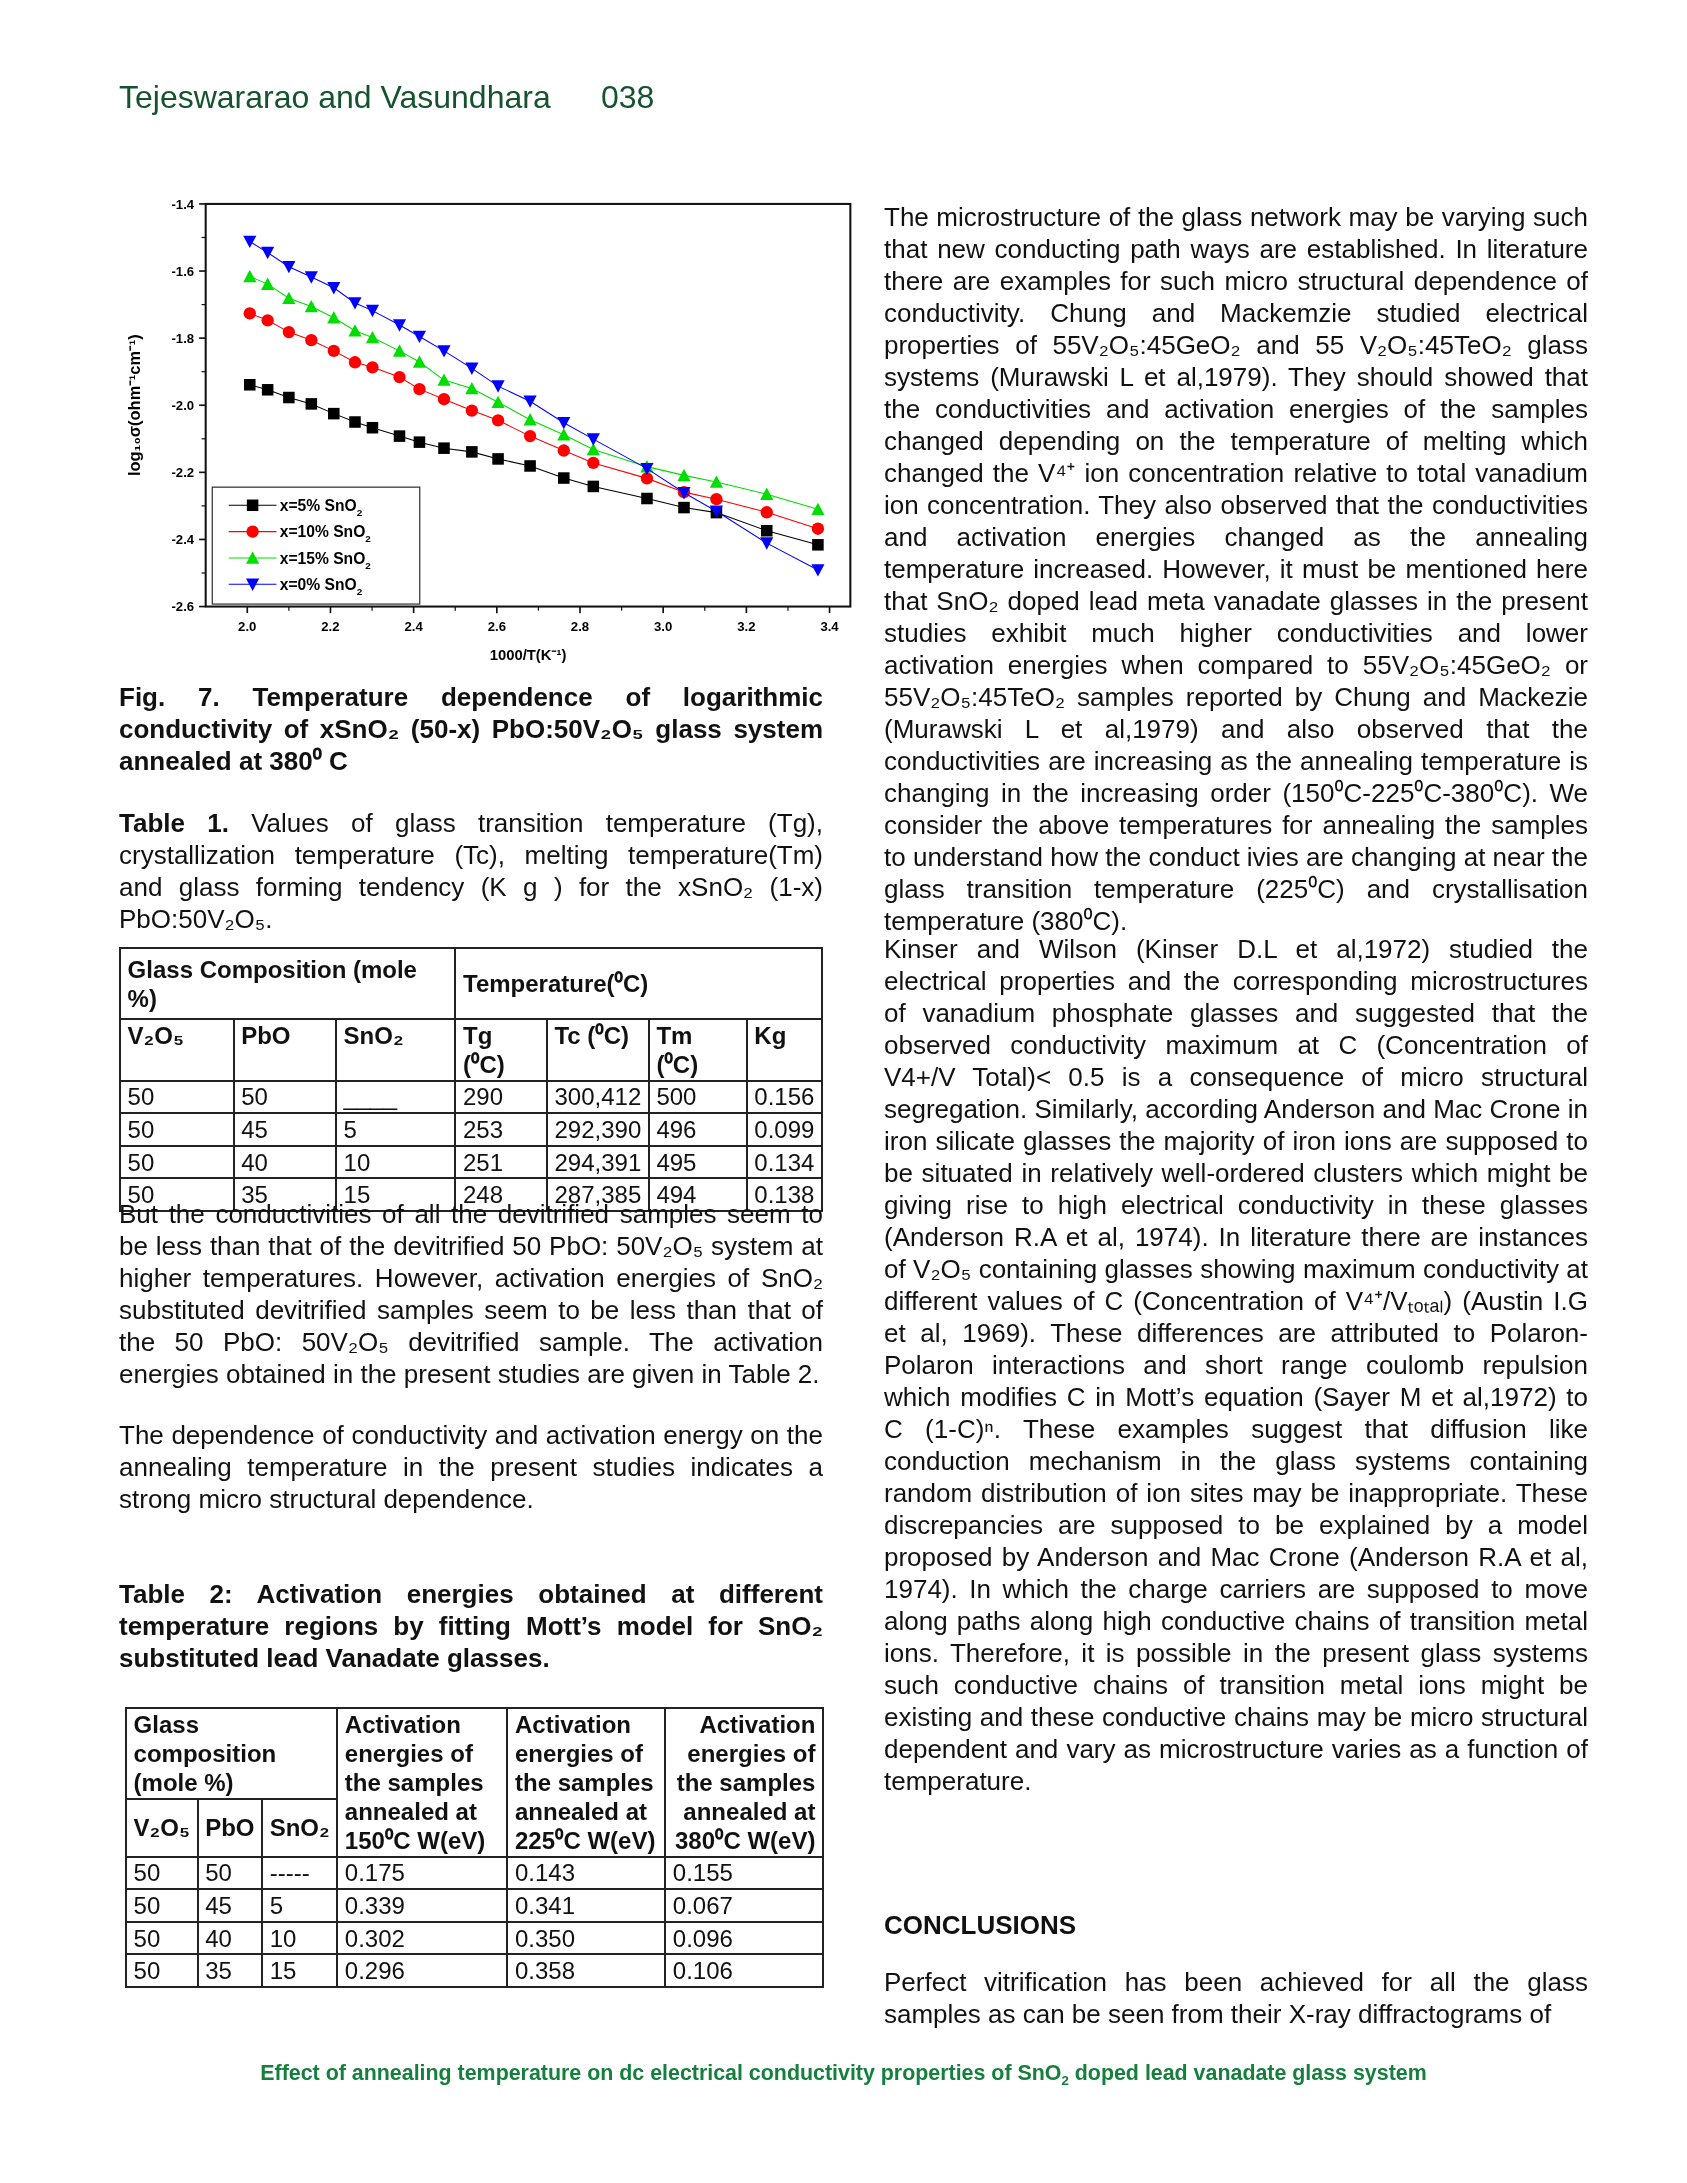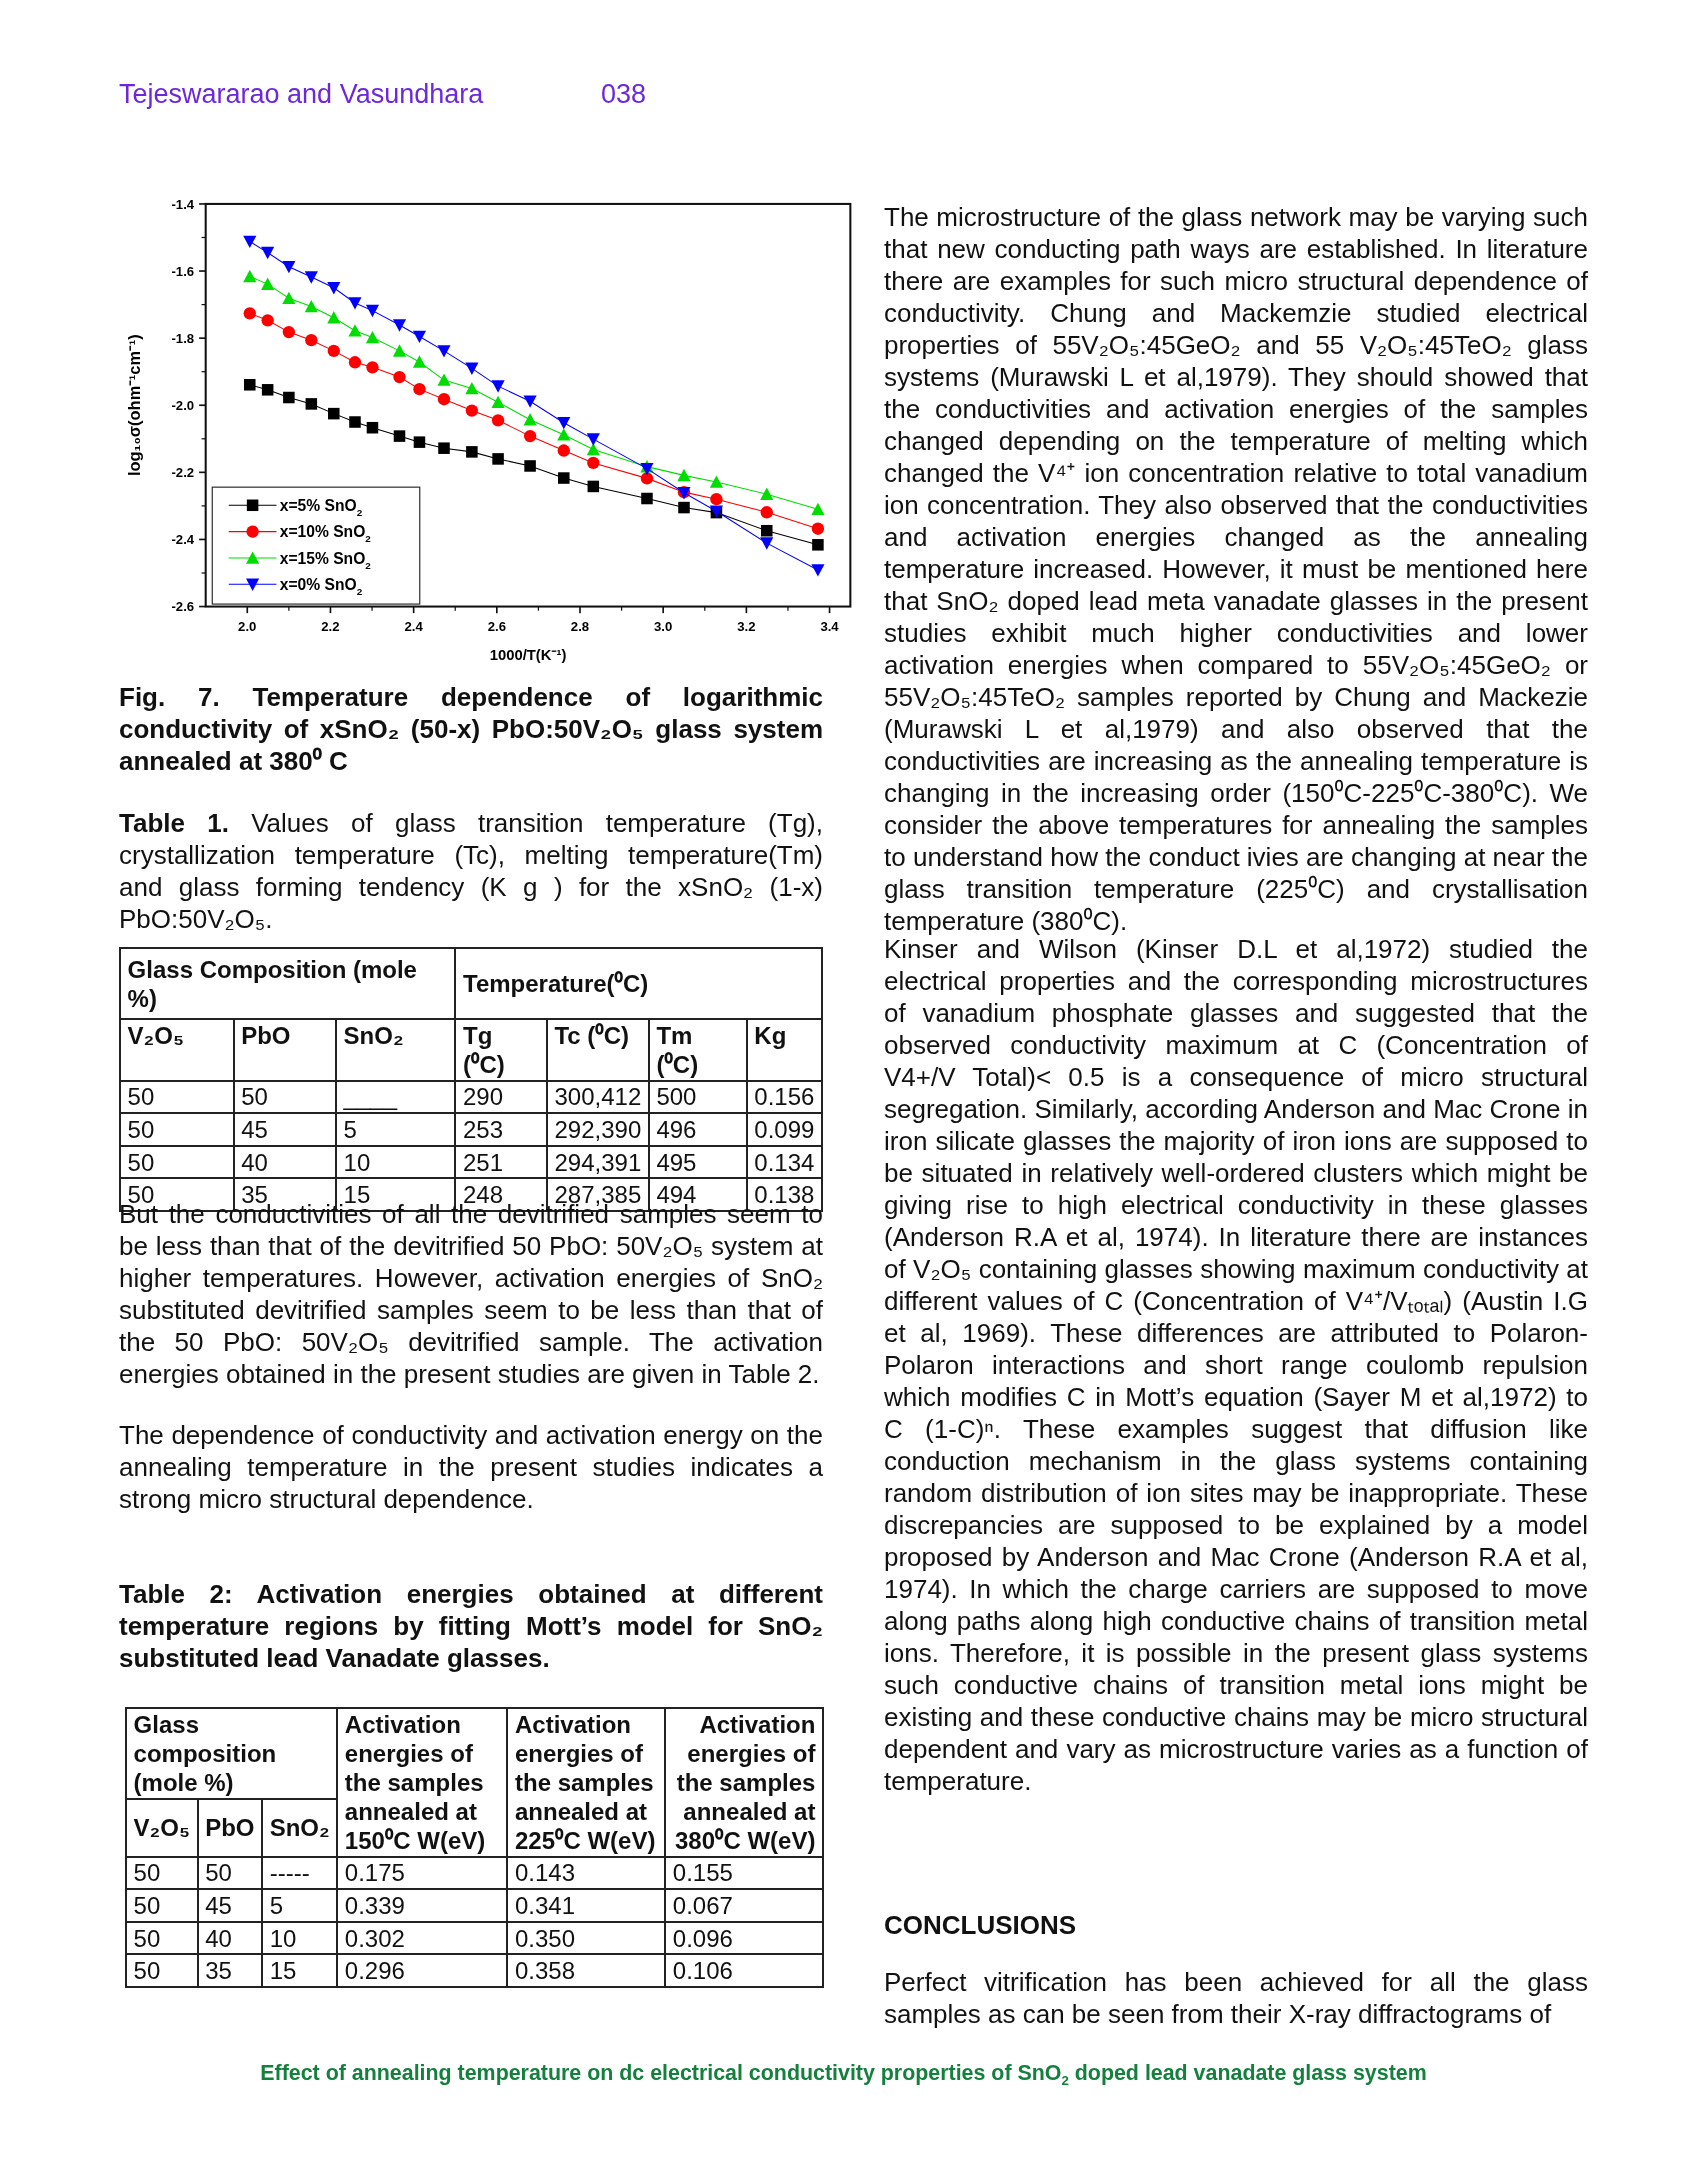--- a/index.html
+++ b/index.html
@@ -1,19 +1,19 @@
 <!DOCTYPE html>
 <html style="font-size:13px"><head>
 <meta charset="utf-8">
 <style>
   html, body { margin: 0; padding: 0; background: #ffffff; }
   body { width: 1687px; height: 2183px; position: relative; overflow: hidden;
          font-family: "Liberation Sans", sans-serif; color: #111; }
   .abs { position: absolute; }
-  .running-head { left: 119px; top: 79px; font-size: 27px; color: #6d28d9; }
+  .running-head { left: 119px; top: 79px; font-size: 32px; color: #14532d; }
   .running-head .page-no { position: absolute; left: 482px; top: 0; }
   .col { position: absolute; font-size: 26px; line-height: 32px; text-align: justify; }
   .col-left { left: 119px; width: 704px; }
   .col-right { left: 884px; width: 704px; }
   .col p { margin: 0; }
   .bold { font-weight: bold; }
   .caption { font-weight: bold; font-size: 26px; line-height: 32px; text-align: justify; }
   sub, sup { font-size: 62%; line-height: 0; }
   table.t { border-collapse: collapse; font-size: 24px; }
   table.t td, table.t th { border: 2.1px solid #222; padding: 0.8px 6.6px; text-align: left; vertical-align: top; font-weight: normal; line-height: 29px; }

